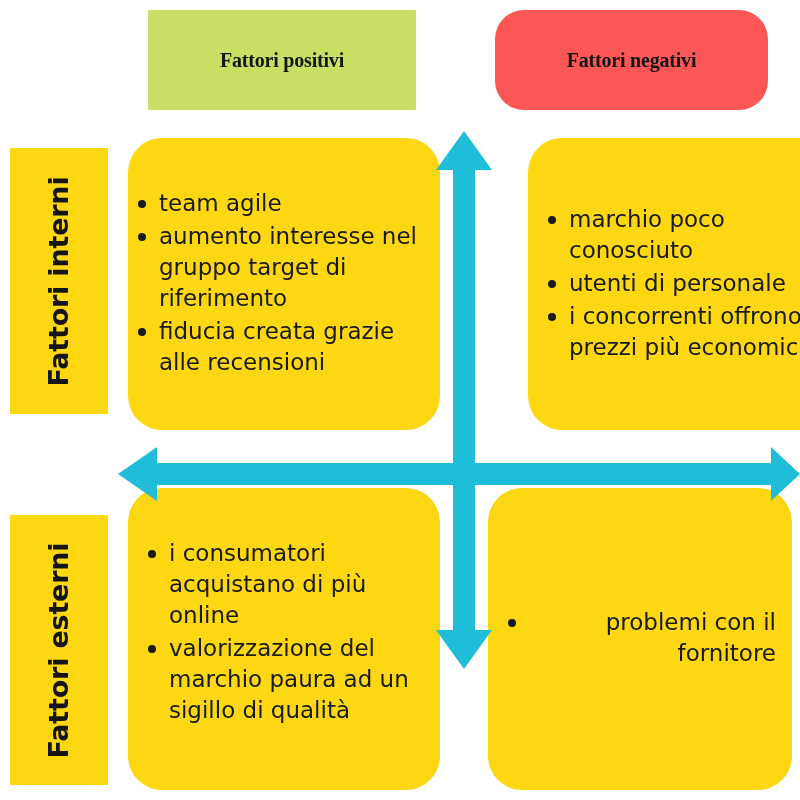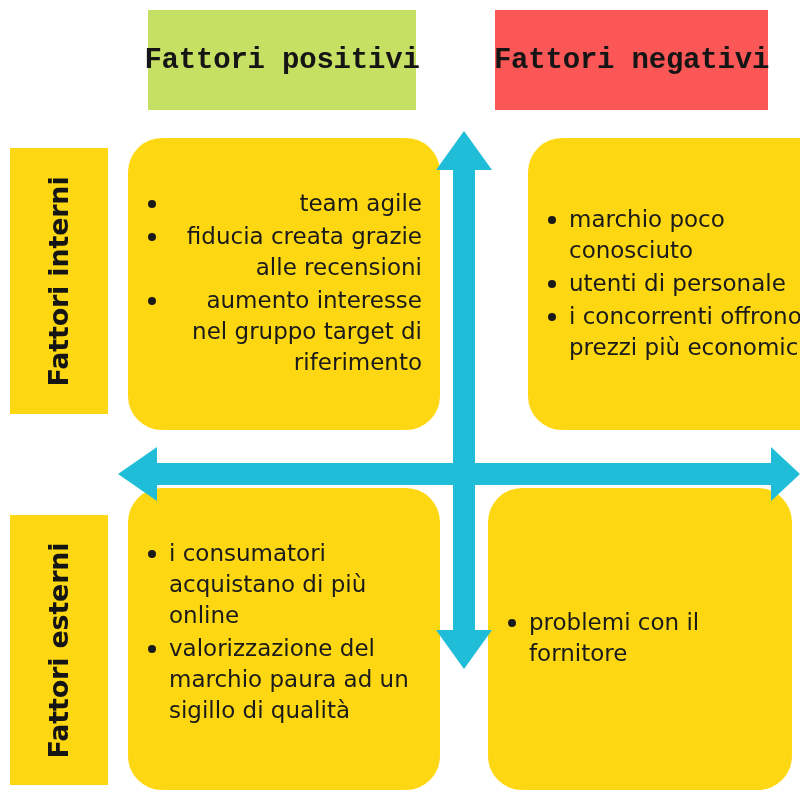--- a/index.html
+++ b/index.html
@@ -24,36 +24,37 @@
   .col-header {
     position: absolute;
     top: 10px;
     height: 100px;
     display: flex;
     align-items: center;
     justify-content: center;
     box-sizing: border-box;
   }
   .col-header .col-header-label {
-    font-family: Liberation Mono, monospace;
+    font-family: Liberation Serif, serif;
     font-weight: 700;
-    font-size: 29px;
+    font-size: 20px;
     letter-spacing: -0.2px;
     color: #151515;
     white-space: nowrap;
   }
   #header-positive {
     left: 148px;
     width: 268px;
     background: #c5e063;
   }
   #header-negative {
     left: 495px;
     width: 273px;
     background: #fb5757;
+    border-radius: 29px;
   }
 
   
   .row-header {
     position: absolute;
     left: 10px;
     width: 98px;
     background: #fcd712;
     display: flex;
     align-items: center;
@@ -82,24 +83,24 @@
   .quadrant {
     position: absolute;
     background: #fcd712;
     border-radius: 34px;
     box-sizing: border-box;
     display: flex;
     flex-direction: column;
     justify-content: center;
     overflow: hidden;
   }
-  #quadrant-strengths  { left: 128px; top: 138px; width: 312px; height: 292px; padding: 10px 18px 10px 14px; text-align: right; }
+  #quadrant-strengths  { left: 128px; top: 138px; width: 312px; height: 292px; padding: 10px 18px 10px 4px; }
   #quadrant-weaknesses { left: 488px; top: 138px; width: 304px; height: 292px; padding: 10px 16px 10px 14px; margin-left: 40px; }
   #quadrant-opportunities { left: 128px; top: 488px; width: 312px; height: 302px; padding: 10px 18px 23px 14px; }
-  #quadrant-threats    { left: 488px; top: 488px; width: 304px; height: 302px; padding: 10px 16px 10px 14px; }
+  #quadrant-threats    { left: 488px; top: 488px; width: 304px; height: 302px; padding: 10px 16px 10px 14px; text-align: right; }
 
   .bullet-list {
     margin: 0;
     padding: 0;
     list-style: none;
   }
   .bullet-list li {
     position: relative;
     padding-left: 27px;
     margin: 0 0 2px 0;
@@ -147,22 +148,22 @@
     <span class="row-header-label">Fattori interni</span>
   </div>
 
   <div class="row-header" id="row-header-external">
     <span class="row-header-label">Fattori esterni</span>
   </div>
 
   <div class="quadrant" id="quadrant-strengths">
     <ul class="bullet-list">
       <li>team agile</li>
+      <li>aumento interesse nel gruppo target di riferimento</li>
       <li>fiducia creata grazie alle recensioni</li>
-      <li>aumento interesse nel gruppo target di riferimento</li>
     </ul>
   </div>
 
   <div class="quadrant" id="quadrant-weaknesses">
     <ul class="bullet-list">
       <li>marchio poco conosciuto</li>
       <li>utenti di personale</li>
       <li>i concorrenti offrono prezzi più economici</li>
     </ul>
   </div>

